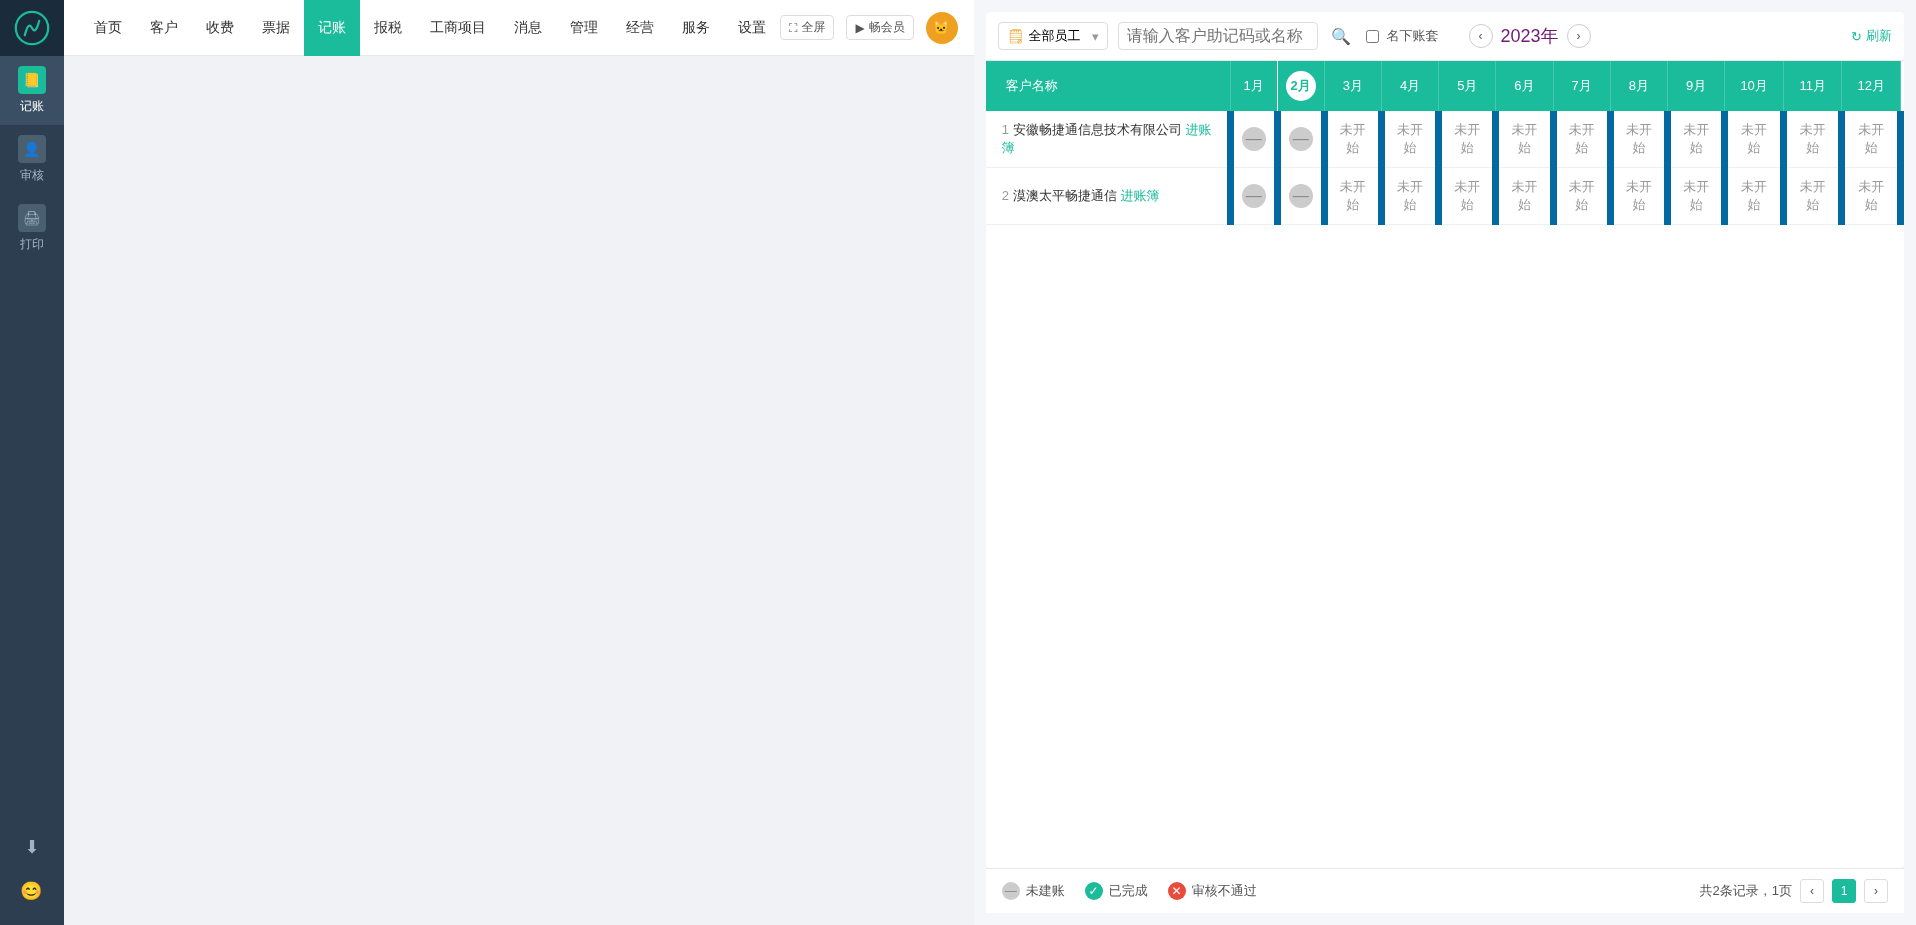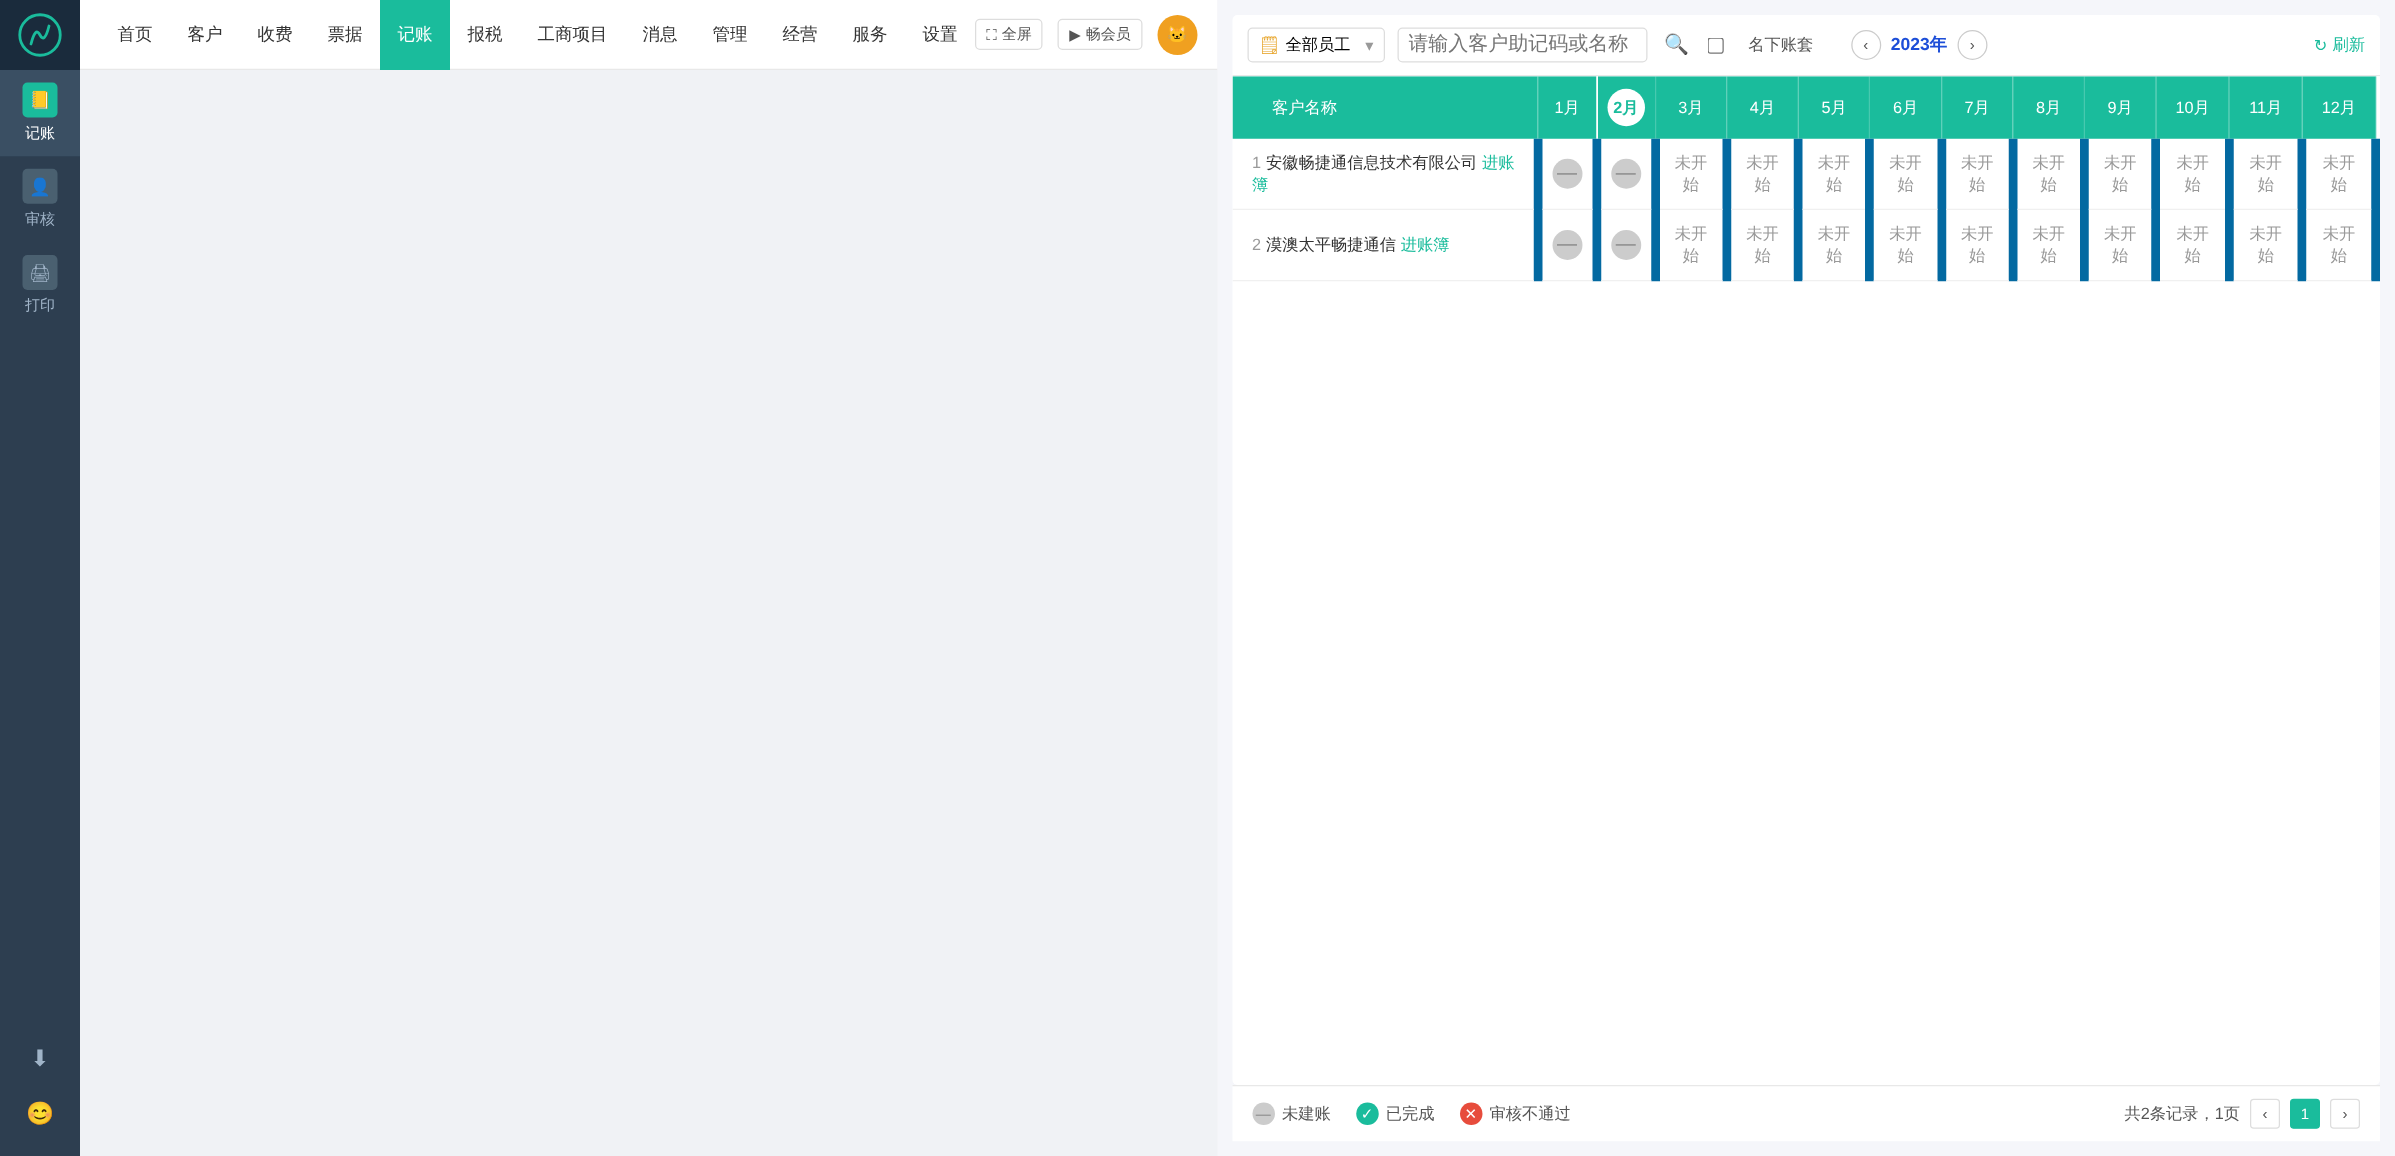--- a/index.html
+++ b/index.html
@@ -114,37 +114,37 @@
       background: #fff; cursor: pointer; font-size: 13px; min-width: 110px;
     }
     .employee-select .emp-icon { color: #e6a020; font-size: 14px; }
     .search-input {
       border: 1px solid #ddd; border-radius: 4px; padding: 4px 8px;
       font-size: 16px; width: 200px; outline: none;
     }
     .search-btn {
       background: none; border: none; cursor: pointer; color: #888; font-size: 16px; padding: 0 4px;
     }
-    .checkbox-label { display: flex; align-items: center; gap: 20px; font-size: 13px; cursor: pointer; color: #555; }
+    .checkbox-label { display: flex; align-items: center; gap: 8px; font-size: 13px; cursor: pointer; color: #555; }
     .nav-year { display: flex; align-items: center; gap: 8px; margin-left: 20px; }
     .nav-arrow { width: 24px; height: 24px; border-radius: 50%; border: 1px solid #ccc; background: #fff; cursor: pointer; display: flex; align-items: center; justify-content: center; color: #555; font-size: 12px; }
-    .year-text { font-size: 14px; color: #1d4ed8; font-weight: 700; }
+    .year-text { font-size: 18px; color: #701a75; font-weight: 400; }
     .refresh-btn { margin-left: auto; background: none; border: none; cursor: pointer; color: #1abc9c; font-size: 13px; display: flex; align-items: center; gap: 4px; }
 
     
     .table-wrap {
       background: #fff;
       flex: 1;
       overflow: auto;
       border-radius: 0 0 4px 4px;
     }
     table { width: 100%; border-collapse: collapse; min-width: 900px; }
     thead tr { background: #1abc9c; color: #fff; }
     thead th { padding: 10px 8px; font-weight: 500; font-size: 13px; border-right: 1px solid rgba(255,255,255,0.2); white-space: nowrap; }
-    thead th:first-child { text-align: left; padding-left: 32px; min-width: 220px; }
+    thead th:first-child { text-align: left; padding-left: 20px; min-width: 220px; }
     .month-circle {
       display: inline-flex; align-items: center; justify-content: center;
       width: 30px; height: 30px; border-radius: 50%; background: #fff; color: #1abc9c; font-weight: bold;
     }
     tbody tr { border-bottom: 1px solid #f0f0f0; }
     tbody td { padding: 10px 8px; text-align: center; font-size: 13px; color: #666; border-right: 7px solid #0369a1; }
     tbody td:first-child { text-align: left; padding-left: 16px; color: #333; }
     .enter-link { color: #1abc9c; cursor: pointer; text-decoration: none; font-size: 13px; }
     .status-dash {
       display: inline-flex; align-items: center; justify-content: center;

